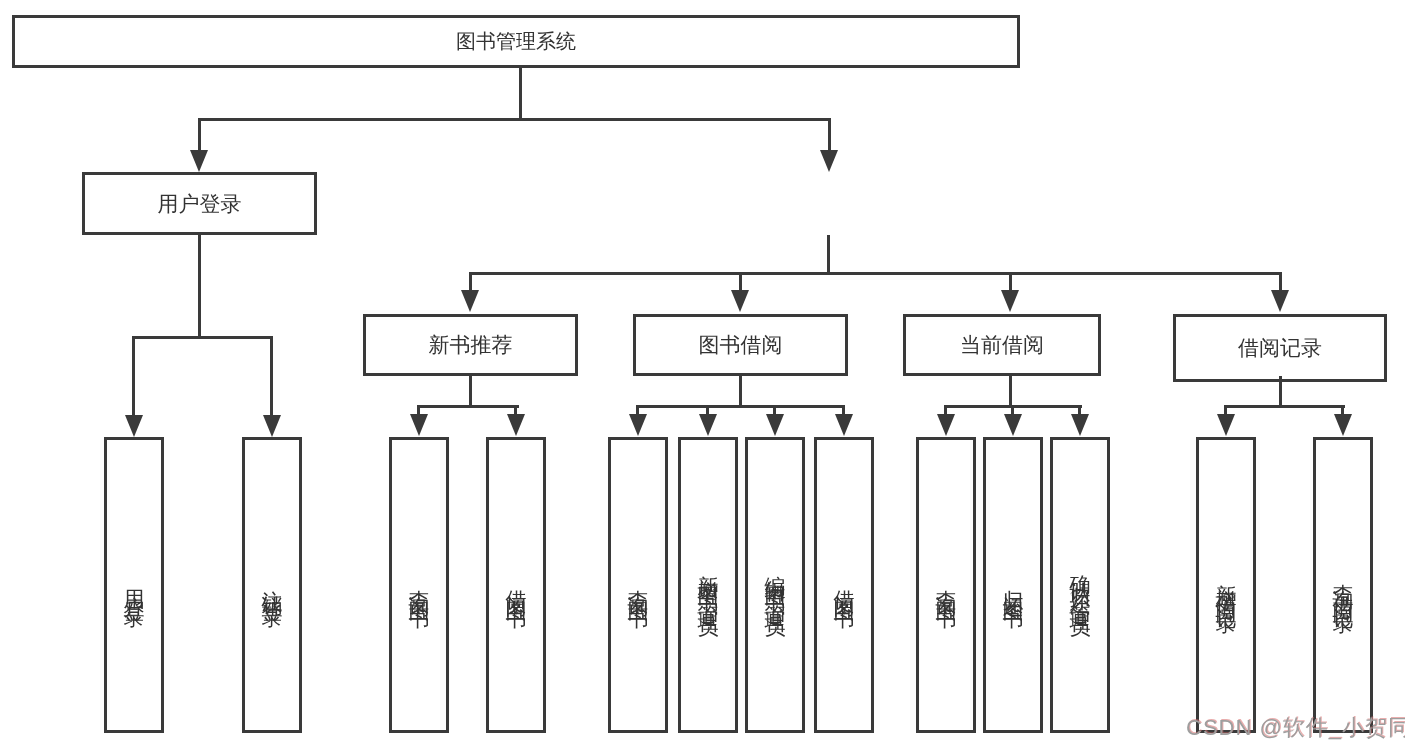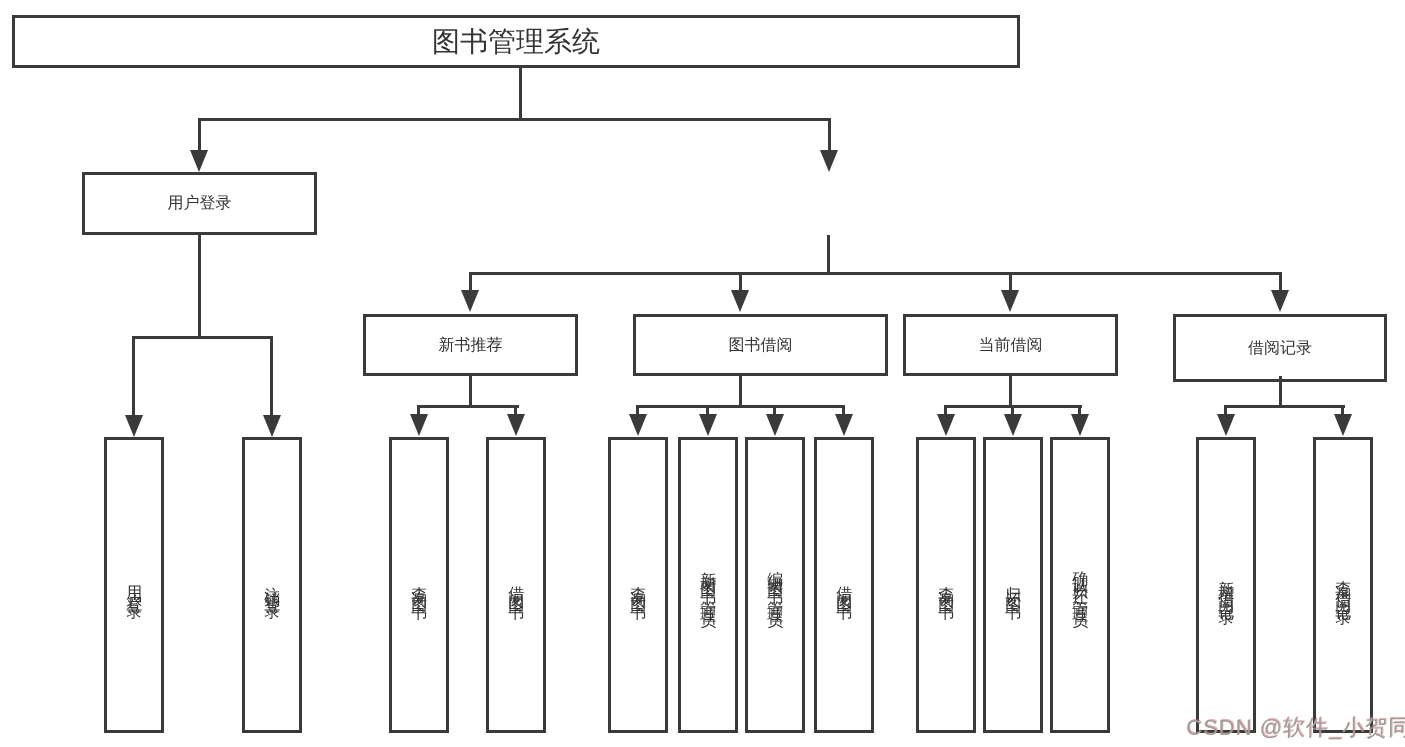--- a/index.html
+++ b/index.html
@@ -13,24 +13,24 @@
   }
   .box {
     position: absolute;
     box-sizing: border-box;
     border: 3px solid #3a3a3a;
     background: #ffffff;
     display: flex;
     align-items: center;
     justify-content: center;
     color: #333333;
-    font-size: 16px;
+    font-size: 21px;
     text-align: center;
   }
-  .box.root { font-size: 28px; }
+  .box.root { font-size: 20px; }
   .vtext {
     writing-mode: vertical-rl;
     text-orientation: mixed;
     letter-spacing: 6px;
     line-height: 1.15;
   }
   .vline { position: absolute; width: 3px; background: #3a3a3a; }
   .hline { position: absolute; height: 3px; background: #3a3a3a; }
   .arrow {
     position: absolute;
@@ -55,23 +55,23 @@
 
 <div id="canvas">
 
   <div class="box root" style="left:12px;top:15px;width:1008px;height:53px">图书管理系统</div>
 
   <div class="box" style="left:82px;top:172px;width:235px;height:63px">用户登录</div>
 
 
   <div class="box" style="left:363px;top:314px;width:215px;height:62px">新书推荐</div>
 
-  <div class="box" style="left:633px;top:314px;width:255px;height:62px">图书借阅</div>
+  <div class="box" style="left:633px;top:314px;width:215px;height:62px">图书借阅</div>
 
-  <div class="box" style="left:903px;top:314px;width:215px;height:62px">当前借阅</div>
+  <div class="box" style="left:903px;top:314px;width:198px;height:62px">当前借阅</div>
 
   <div class="box" style="left:1173px;top:314px;width:214px;height:68px">借阅记录</div>
 
   <div class="box vtext" style="left:104px;top:437px;width:60px;height:296px">用户登录</div>
   <div class="box vtext" style="left:242px;top:437px;width:60px;height:296px">注销登录</div>
 
   <div class="box vtext" style="left:389px;top:437px;width:60px;height:296px">查询图书</div>
   <div class="box vtext" style="left:486px;top:437px;width:60px;height:296px">借阅图书</div>
 
   <div class="box vtext" style="left:608px;top:437px;width:60px;height:296px">查询图书</div>

